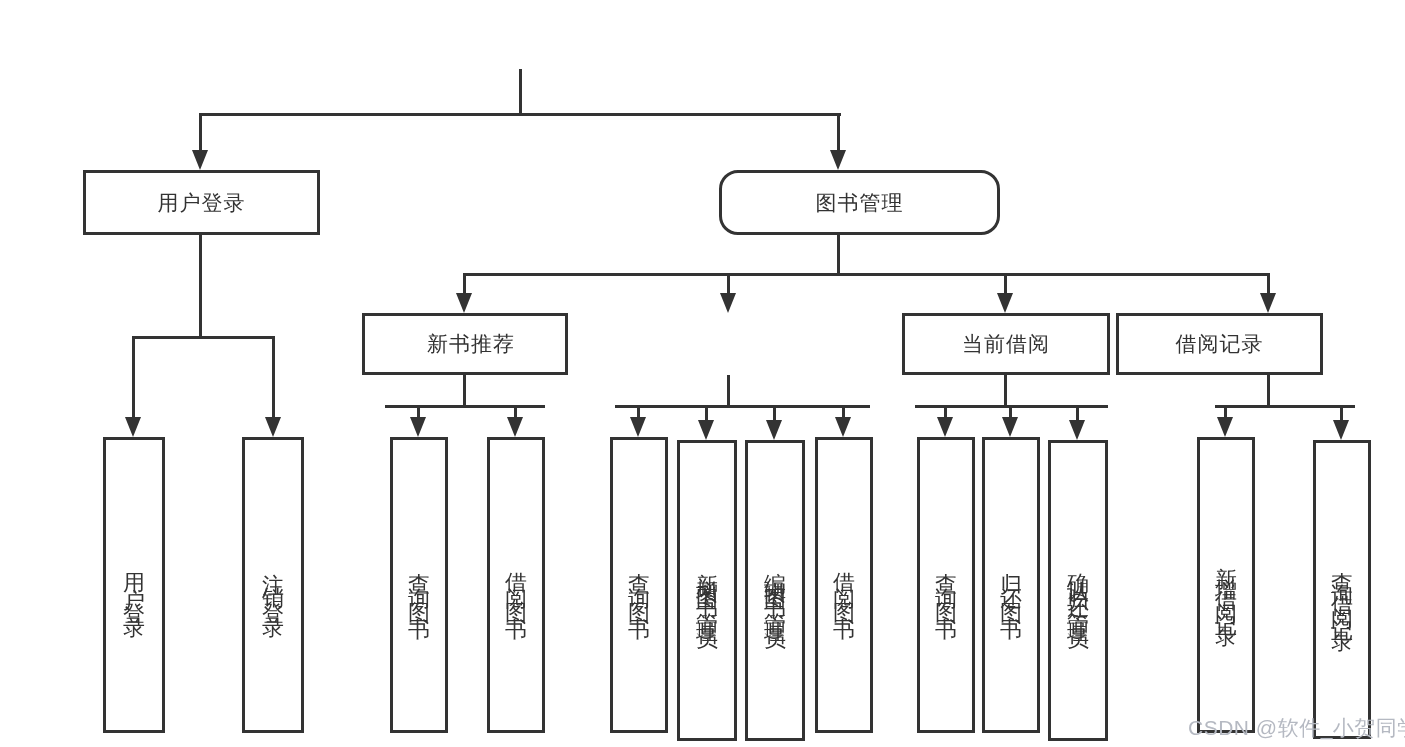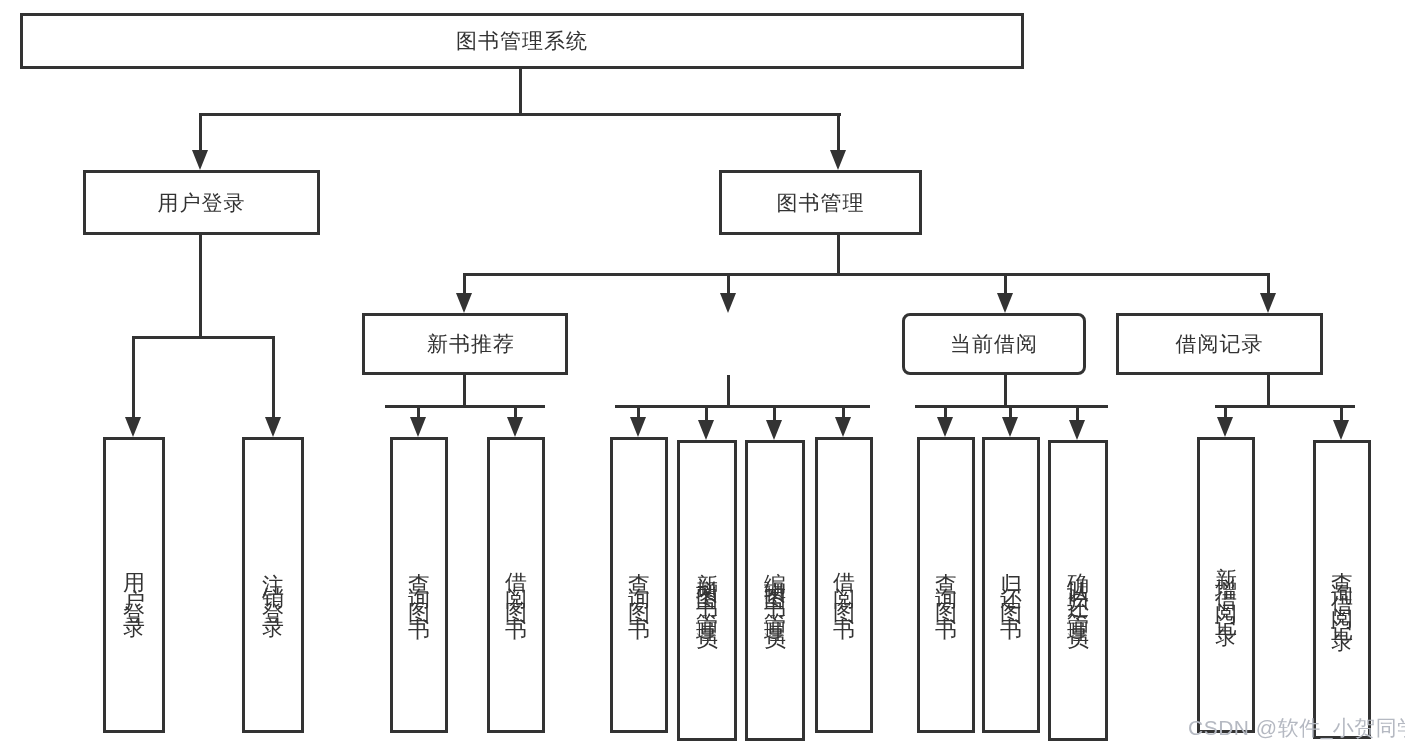--- a/index.html
+++ b/index.html
@@ -29,35 +29,32 @@
   .watermark{
     position:absolute;left:1188px;top:714px;z-index:5;
     font-size:21px;color:#b5b9c2;letter-spacing:0.5px;white-space:nowrap;
   }
 </style>
 </head>
 <body>
 
 <div class="canvas">
 
-  <div class="box" style="left:20px;top:13px;width:1004px;height:56px;">
-    <span class="hlabel">图书管理系统</span>
-  </div>
 
   <div class="box" style="left:83px;top:170px;width:237px;height:65px;">
     <span class="hlabel">用户登录</span>
   </div>
-  <div class="box" style="left:719px;top:170px;width:203px;height:65px;">
+  <div class="box" style="left:719px;top:170px;width:281px;height:65px;border-radius:19px;">
     <span class="hlabel">图书管理</span>
   </div>
 
   <div class="box" style="left:362px;top:313px;width:206px;height:62px;padding-left:12px;">
     <span class="hlabel">新书推荐</span>
   </div>
-  <div class="box" style="left:902px;top:313px;width:184px;height:62px;border-radius:8px;">
+  <div class="box" style="left:902px;top:313px;width:208px;height:62px;">
     <span class="hlabel">当前借阅</span>
   </div>
   <div class="box" style="left:1116px;top:313px;width:207px;height:62px;">
     <span class="hlabel">借阅记录</span>
   </div>
 
   <div class="box" style="left:103px;top:437px;width:62px;height:296px;">
     <span class="vtext ls4">用户登录</span>
   </div>
   <div class="box" style="left:242px;top:437px;width:62px;height:296px;">

